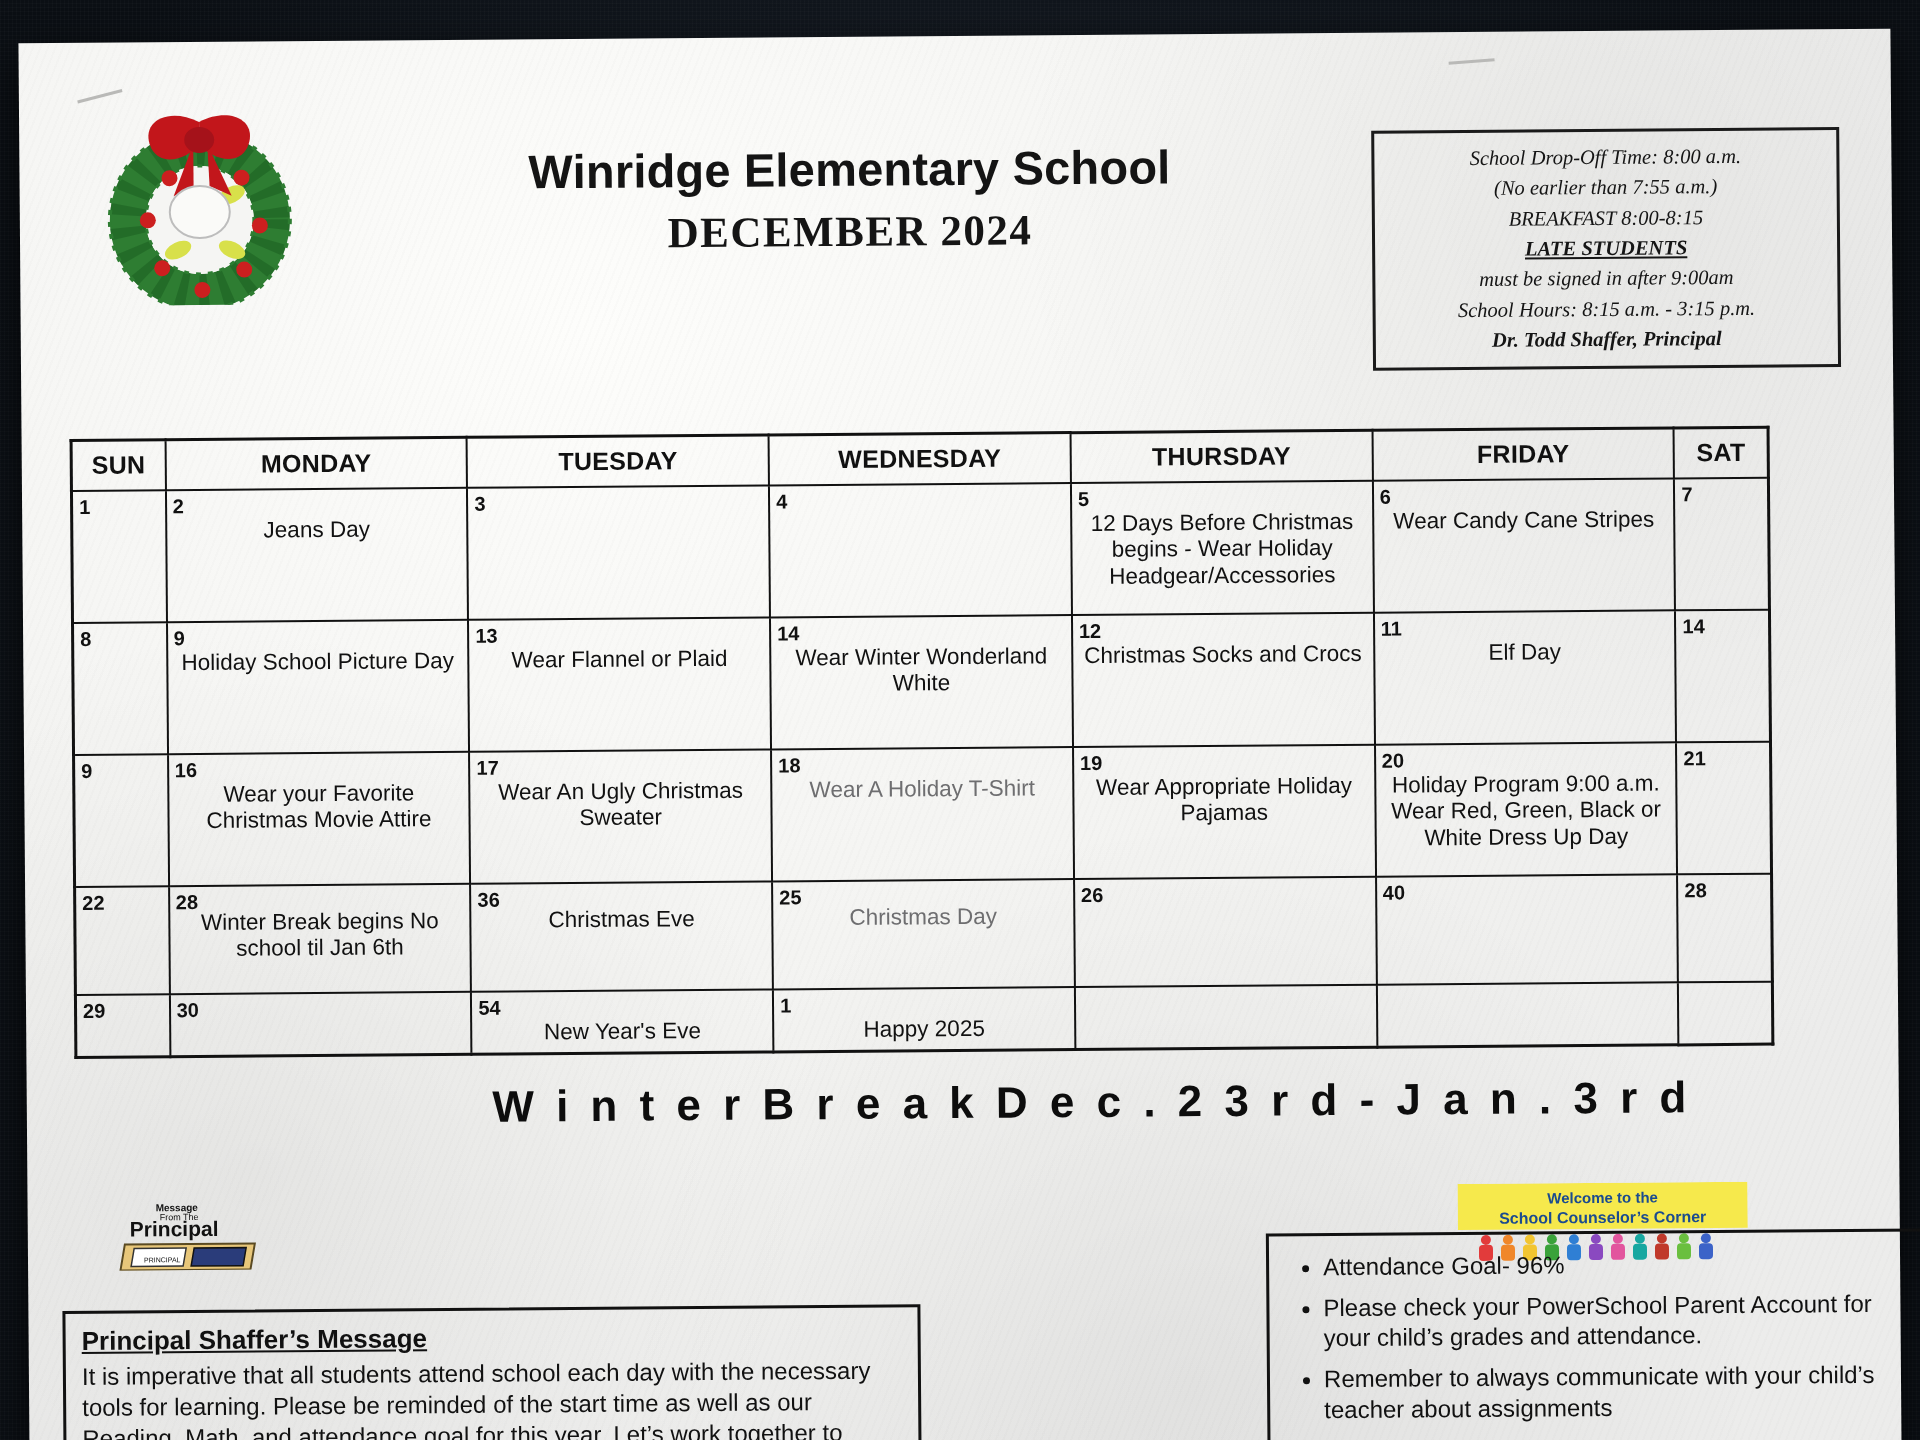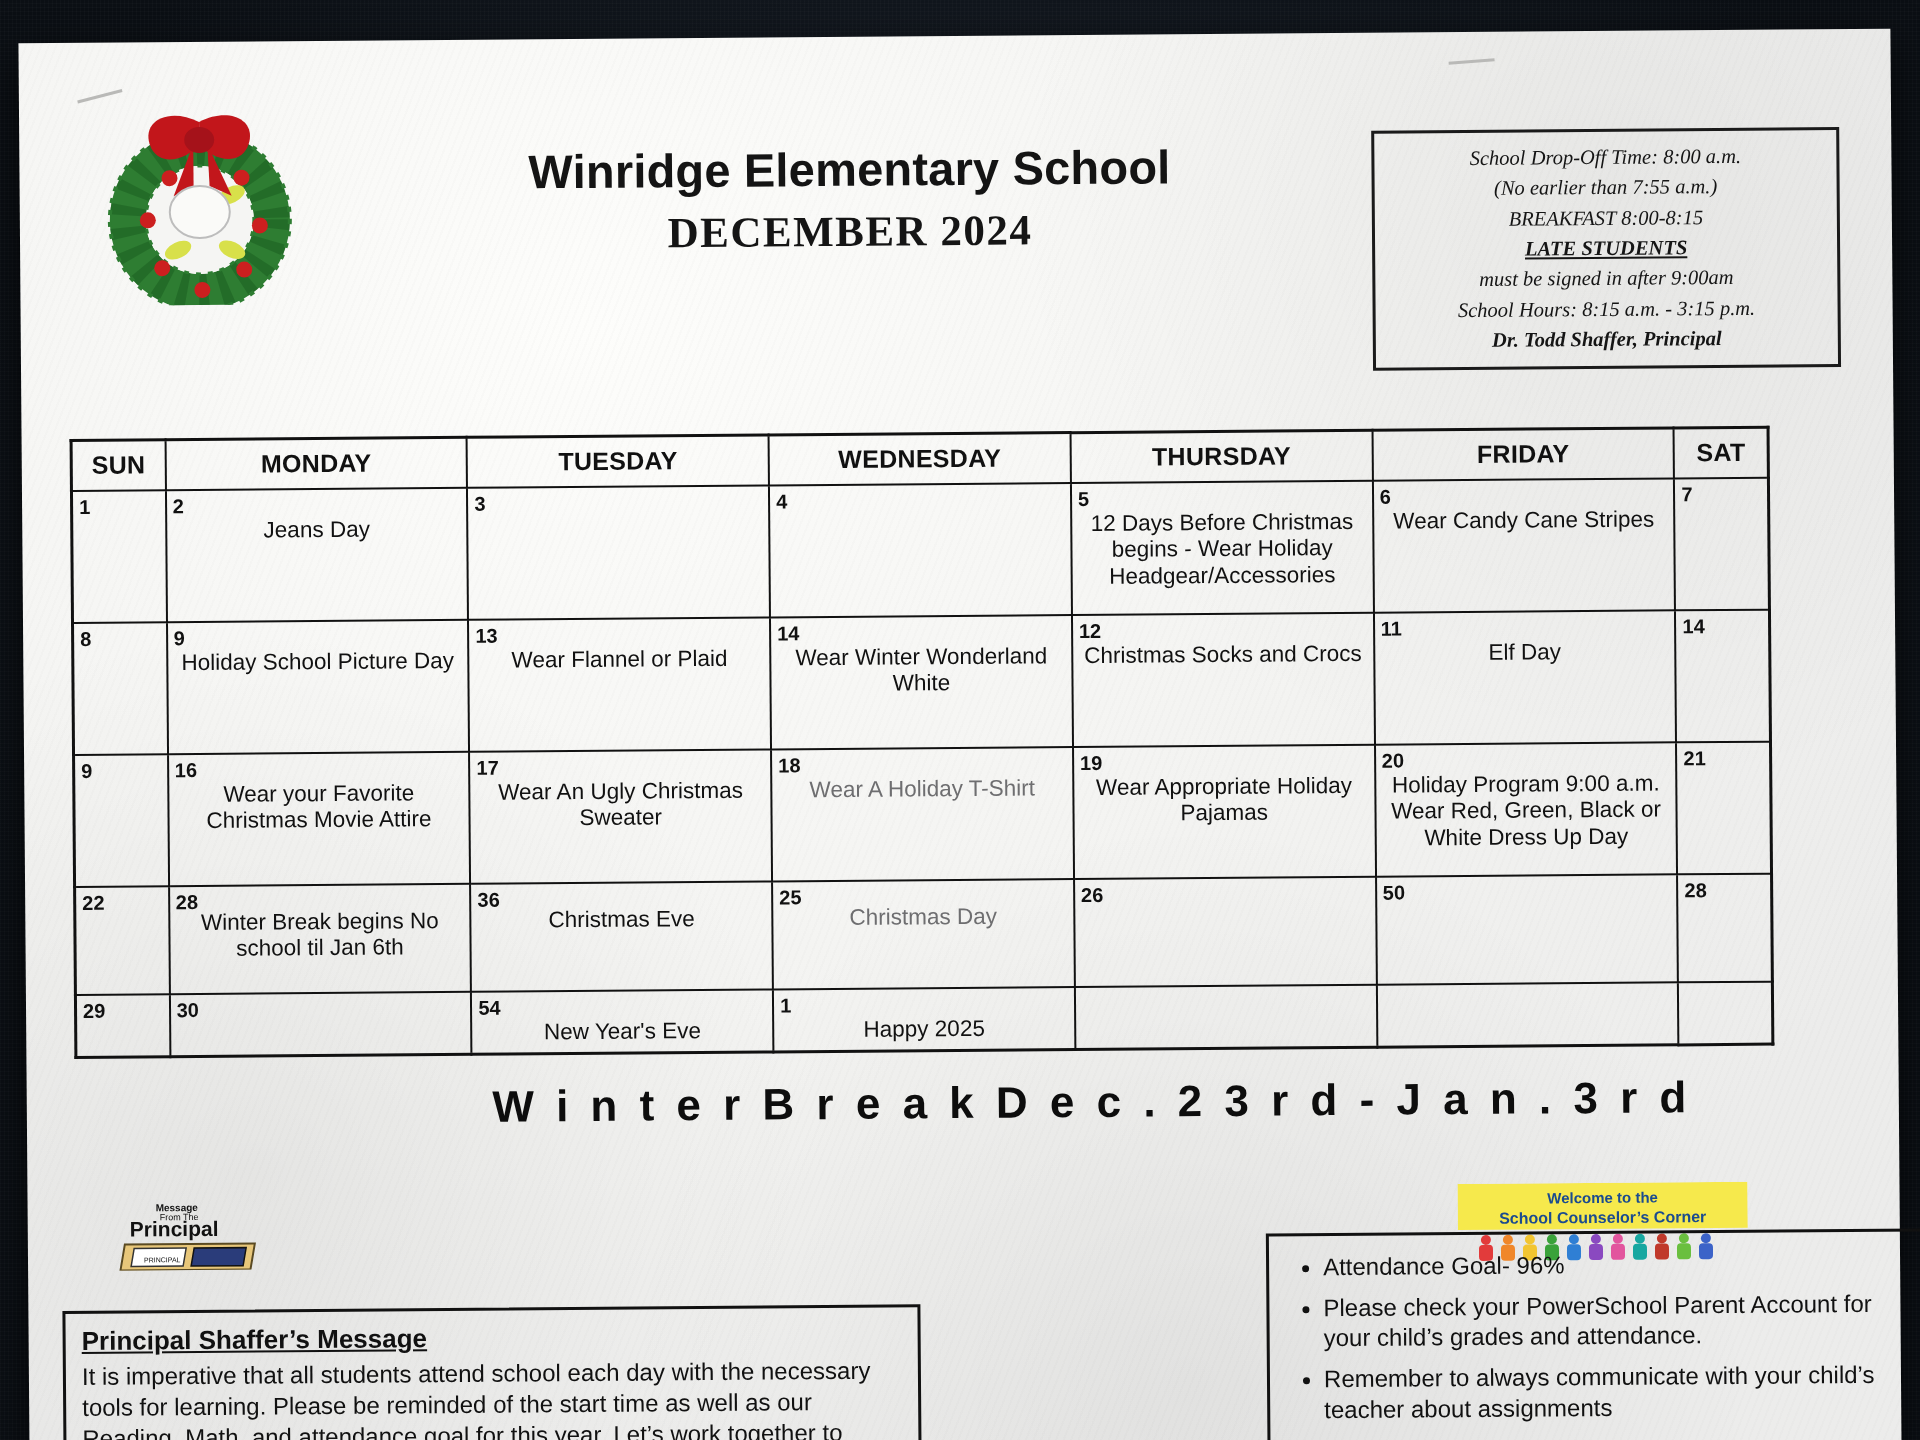--- a/index.html
+++ b/index.html
@@ -378,21 +378,21 @@
           </td>
         <td class="cell faded">
             <span class="daynum">25</span>
             <div class="cellbody">Christmas Day</div>
           </td>
         <td class="cell">
             <span class="daynum">26</span>
             <div class="cellbody"></div>
           </td>
         <td class="cell">
-            <span class="daynum">50</span>
+            <span class="daynum">40</span>
             <div class="cellbody"></div>
           </td>
         <td class="cell">
             <span class="daynum">28</span>
             <div class="cellbody"></div>
           </td>
       </tr>
 
       <tr class="row-short">
         <td class="cell">

